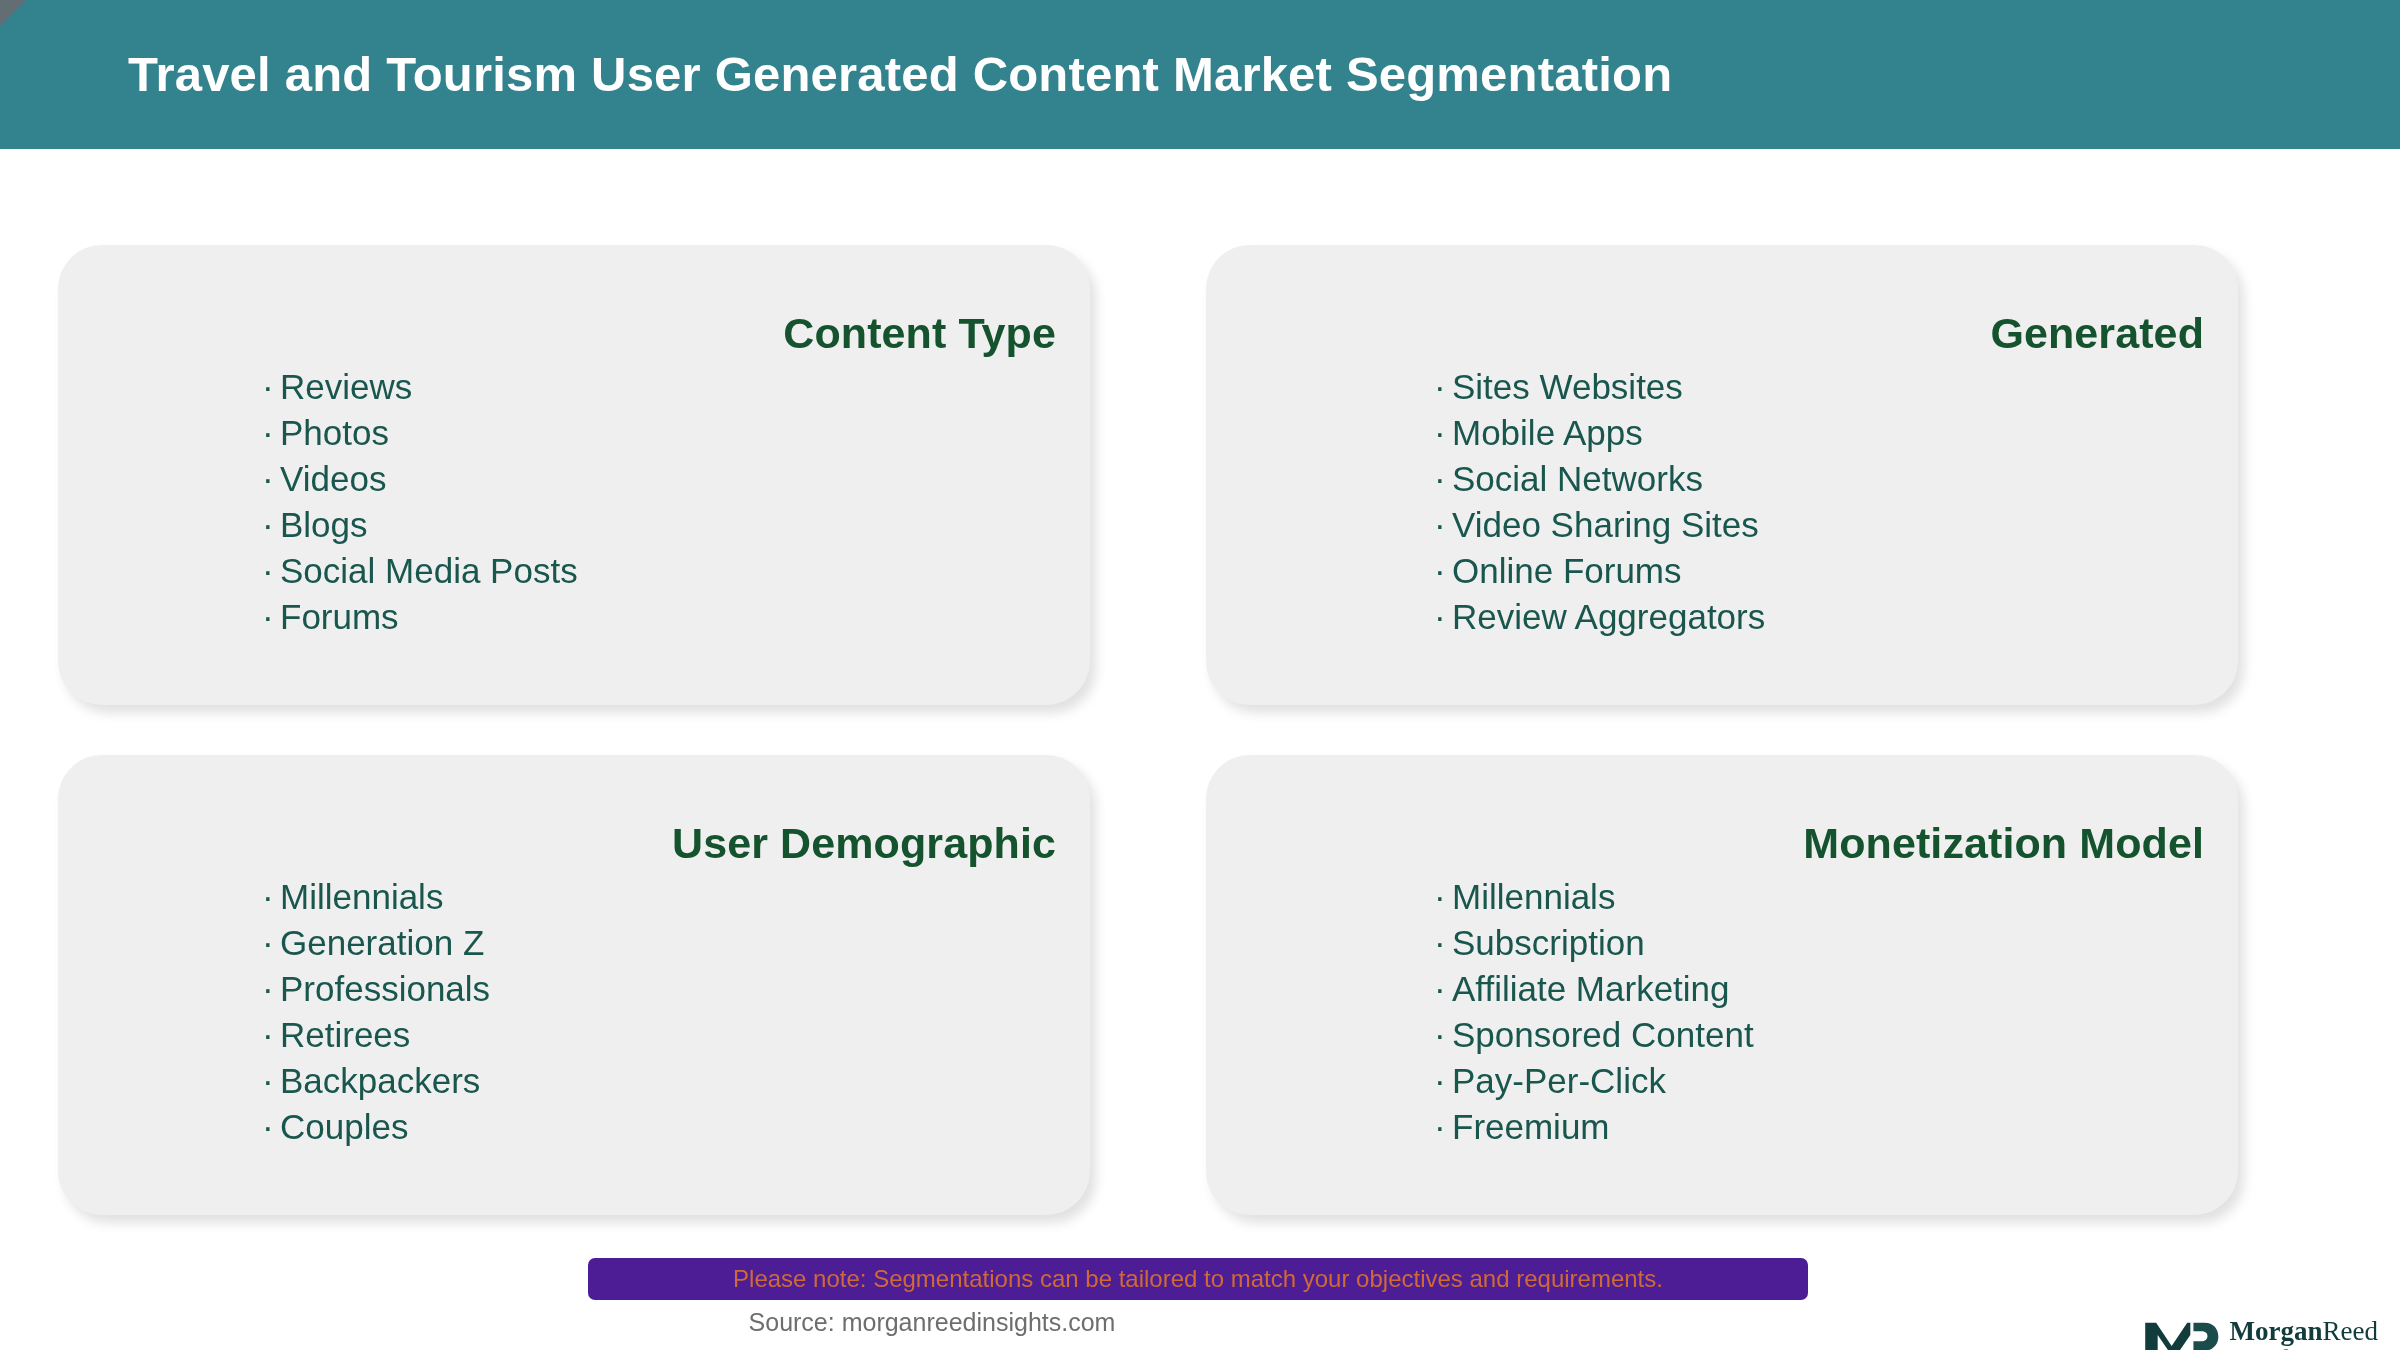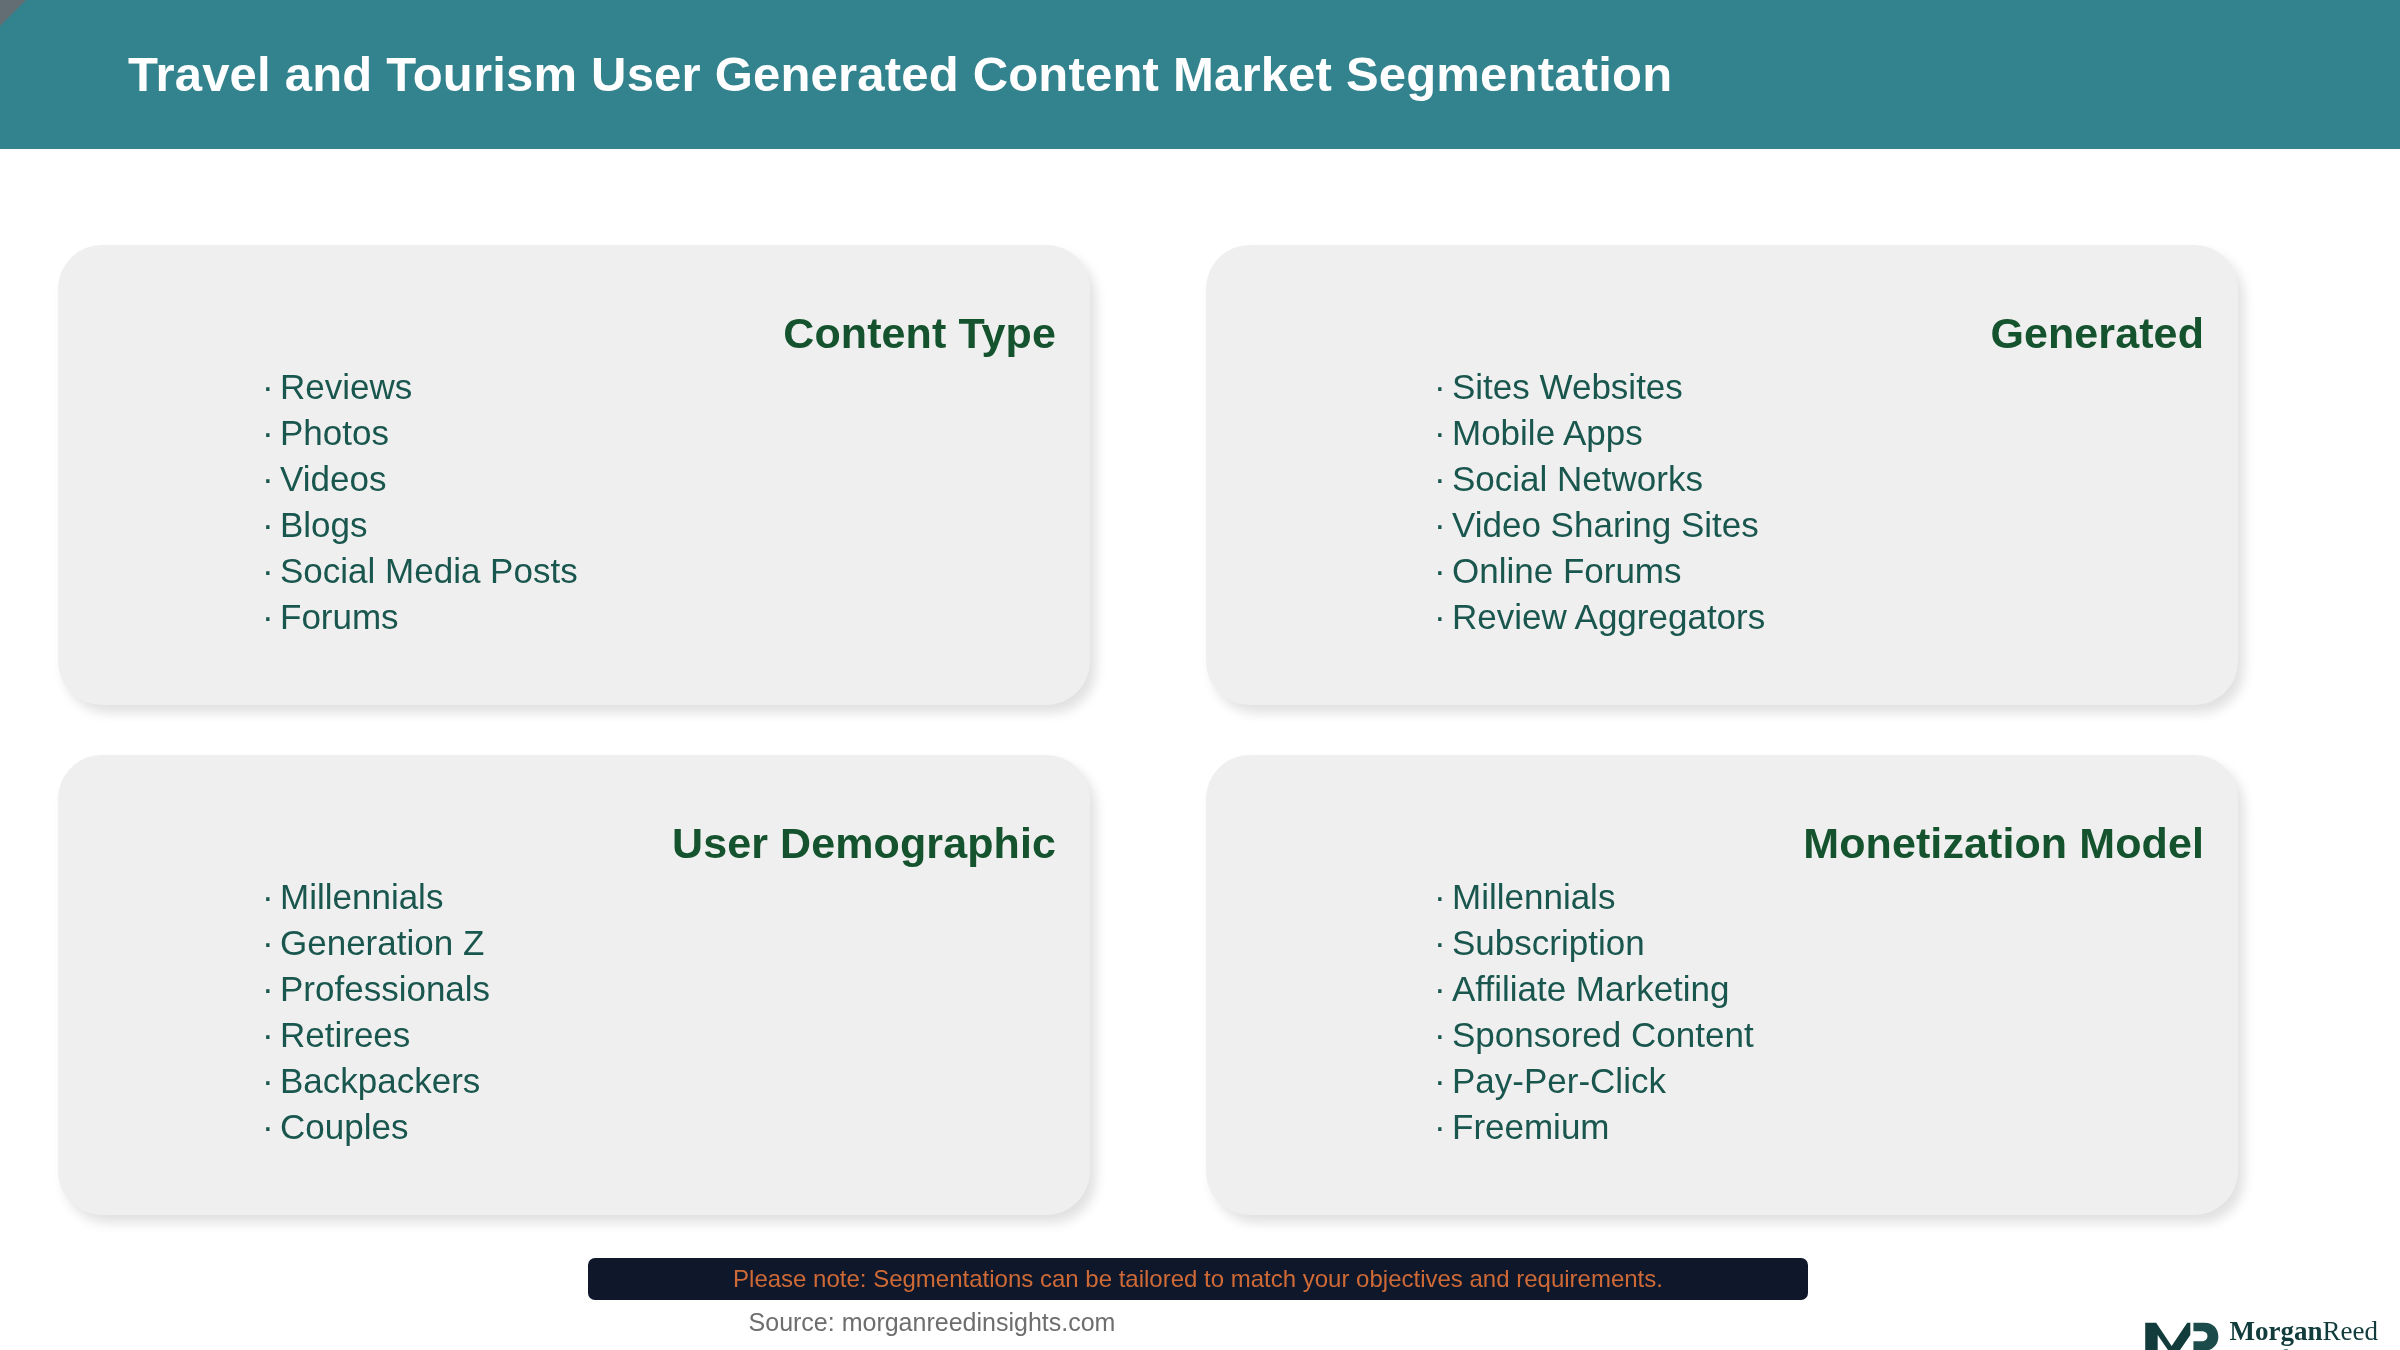--- a/index.html
+++ b/index.html
@@ -108,21 +108,21 @@
     color: #19564E;
   }
 
   
   .note {
     position: absolute;
     left: 588px;
     top: 1258px;
     width: 1220px;
     height: 42px;
-    background: #0f172a;
+    background: #4c1d95;
     border-radius: 7px;
     display: flex;
     align-items: center;
     justify-content: center;
     box-sizing: border-box;
   }
   .note-text {
     color: #CF6A36;
     font-size: 24px;
     line-height: 1;

